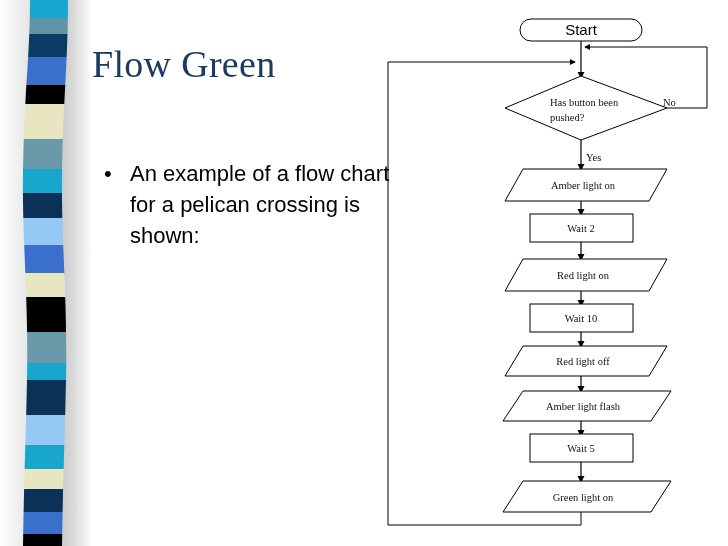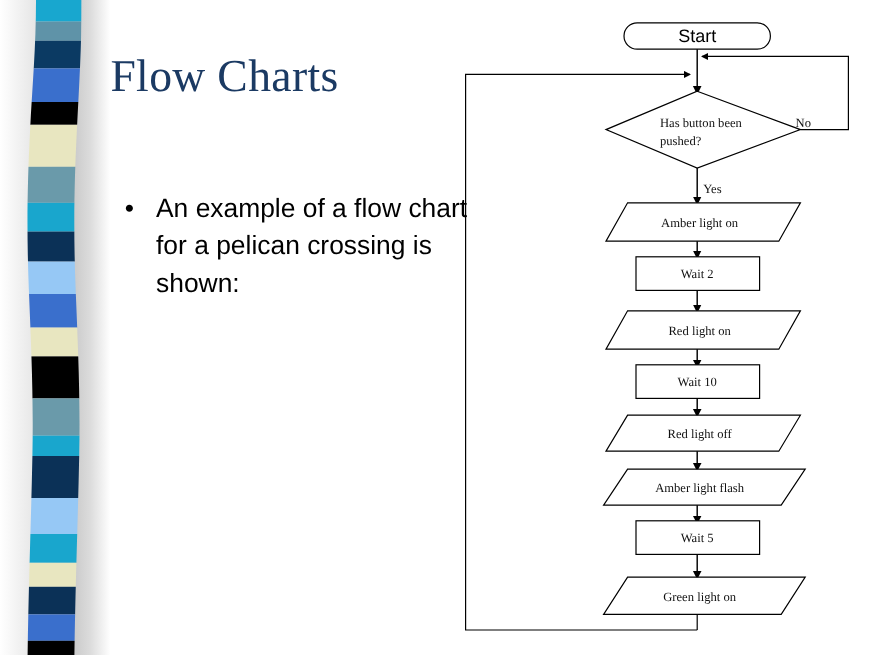--- a/index.html
+++ b/index.html
@@ -168,21 +168,21 @@
           <rect x="0" y="445" width="92" height="24" fill="#19a6cd"></rect>
           <rect x="0" y="469" width="92" height="20" fill="#e8e6c0"></rect>
           <rect x="0" y="489" width="92" height="23" fill="#0b3157"></rect>
           <rect x="0" y="512" width="92" height="22" fill="#3a6fcc"></rect>
           <rect x="0" y="534" width="92" height="16" fill="#000000"></rect>
         </g>
       </svg>
     </div>
   </div>
 
-  <div id="page-title">Flow Charts</div>
+  <div id="page-title">Flow Green</div>
 
   <ul id="body-list">
     <li>
       <span class="bullet-dot">•</span>
       <span>An example of a flow chart for a pelican crossing is shown:</span>
     </li>
   </ul>
 
   <div id="flowchart">
     <svg width="728" height="546" viewBox="0 0 728 546" xmlns="http://www.w3.org/2000/svg">

